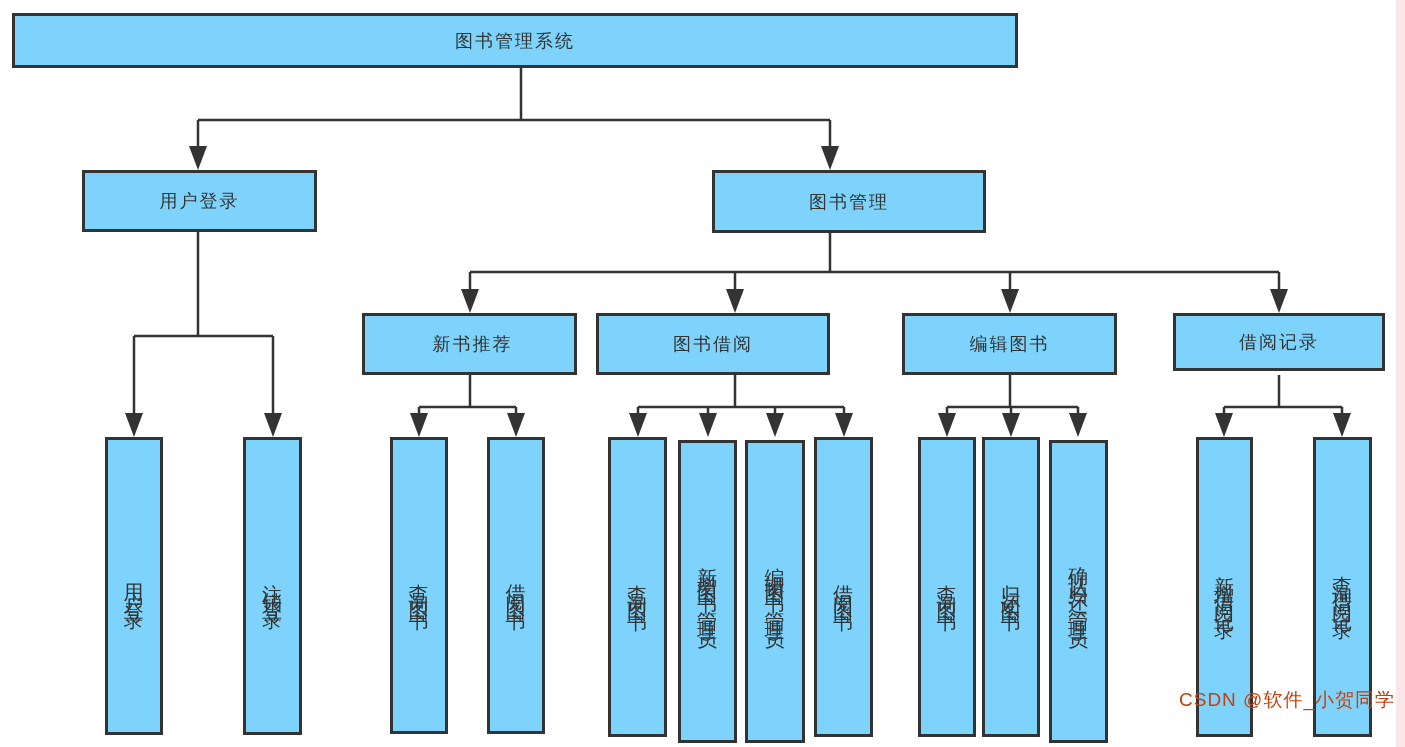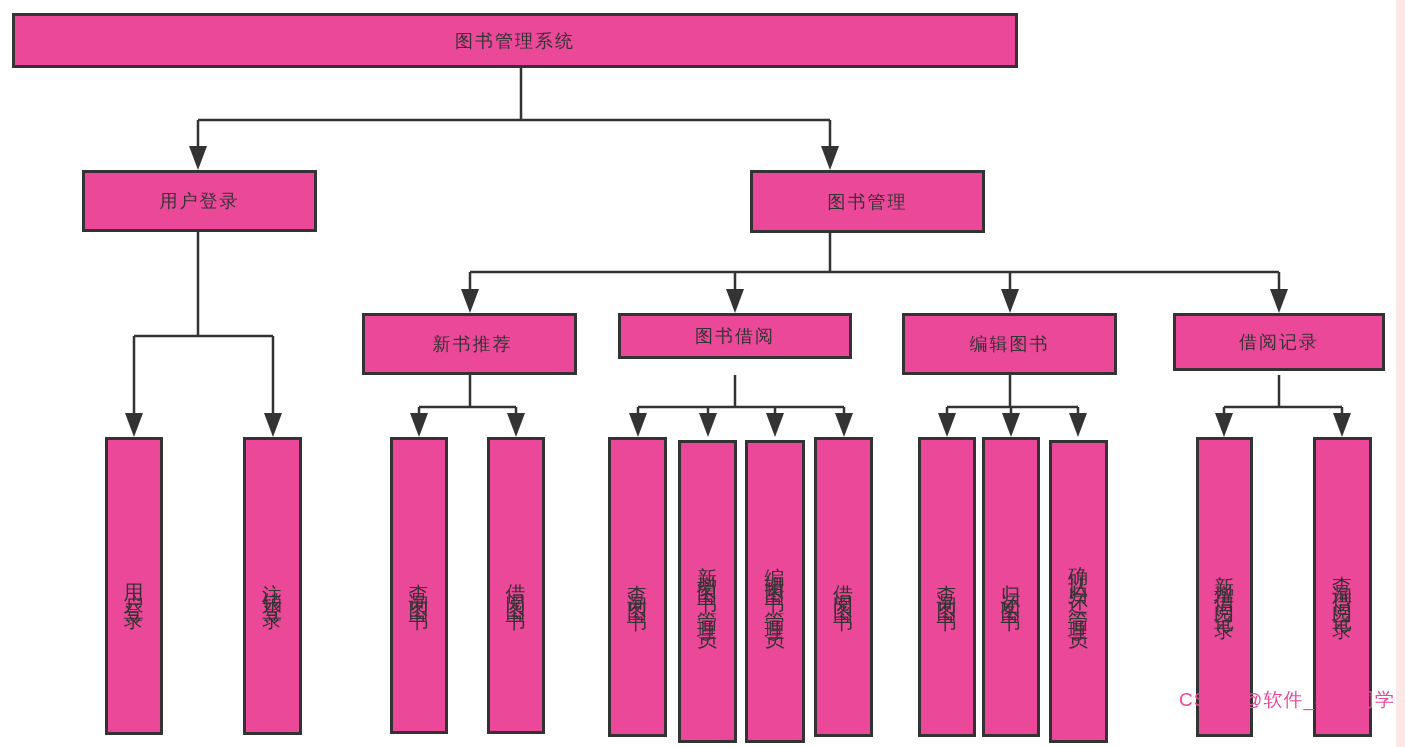--- a/index.html
+++ b/index.html
@@ -8,37 +8,37 @@
     width:1405px;height:747px;
     background:#ffffff;
     font-family:"Liberation Sans",sans-serif;
     overflow:hidden;
   }
   .connectors{position:absolute;left:0;top:0;z-index:1;}
   .node{
     position:absolute;
     box-sizing:border-box;
     border:3px solid #333333;
-    background:#ec4899;
+    background:#7dd3fc;
     color:#333333;
     display:flex;align-items:center;justify-content:center;
     z-index:2;
   }
   .h{font-size:18px;letter-spacing:2px;line-height:1;}
   .v{
     writing-mode:vertical-rl;
     font-size:20px;
     letter-spacing:9px;
     line-height:1;
   }
   .watermark{
     position:absolute;
     left:1179px;top:687px;
     z-index:5;
-    color:#ec4899;
+    color:#c2410c;
     font-size:19px;
     letter-spacing:1px;
     white-space:nowrap;
   }
   .edge-strip{
     position:absolute;
     right:0;top:0;width:9px;height:747px;
     background:#fbe7e7;
     z-index:0;
   }
@@ -86,24 +86,24 @@
       <polygon points="1002,413 1020,413 1011,437"></polygon>
       <polygon points="1069,413 1087,413 1078,437"></polygon>
       <polygon points="1215,413 1233,413 1224,437"></polygon>
       <polygon points="1333,413 1351,413 1342,437"></polygon>
     </g>
   </svg>
 
   <div class="node h" style="left:12px;top:13px;width:1006px;height:55px;">图书管理系统</div>
 
   <div class="node h" style="left:82px;top:170px;width:235px;height:62px;">用户登录</div>
-  <div class="node h" style="left:712px;top:170px;width:235px;height:63px;margin-left:38px;">图书管理</div>
+  <div class="node h" style="left:712px;top:170px;width:274px;height:63px;">图书管理</div>
 
   <div class="node h" style="left:362px;top:313px;width:215px;height:62px;padding-left:6px;">新书推荐</div>
-  <div class="node h" style="left:618px;top:313px;width:234px;height:46px;">图书借阅</div>
+  <div class="node h" style="left:596px;top:313px;width:234px;height:62px;">图书借阅</div>
   <div class="node h" style="left:902px;top:313px;width:215px;height:62px;">编辑图书</div>
   <div class="node h" style="left:1173px;top:313px;width:212px;height:58px;">借阅记录</div>
 
   <div class="node v" style="left:105px;top:437px;width:58px;height:298px;">用户登录</div>
   <div class="node v" style="left:243px;top:437px;width:59px;height:298px;">注销登录</div>
 
   <div class="node v" style="left:390px;top:437px;width:58px;height:297px;">查询图书</div>
   <div class="node v" style="left:487px;top:437px;width:58px;height:297px;">借阅图书</div>
 
   <div class="node v" style="left:608px;top:437px;width:59px;height:300px;">查询图书</div>

